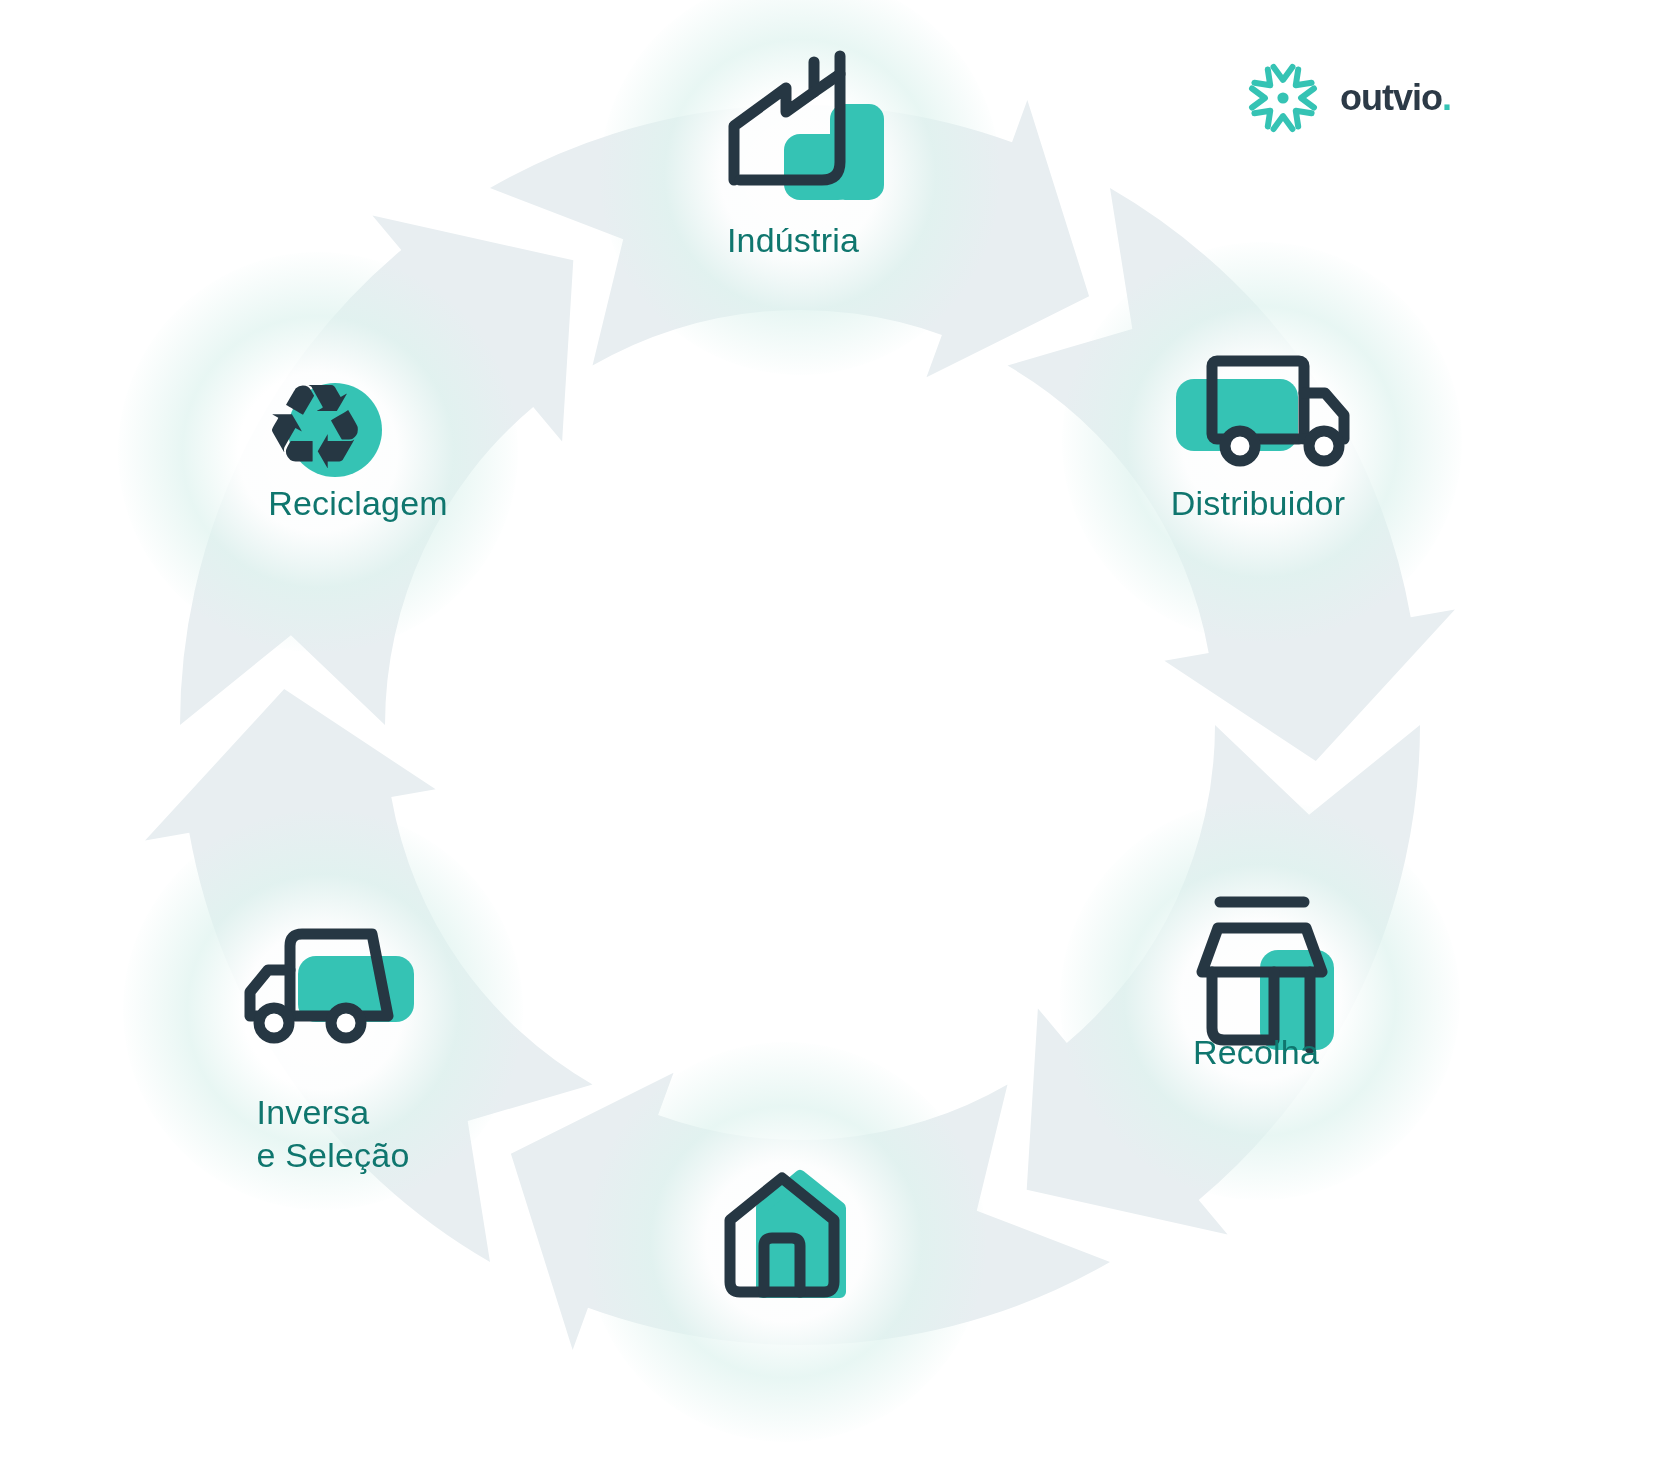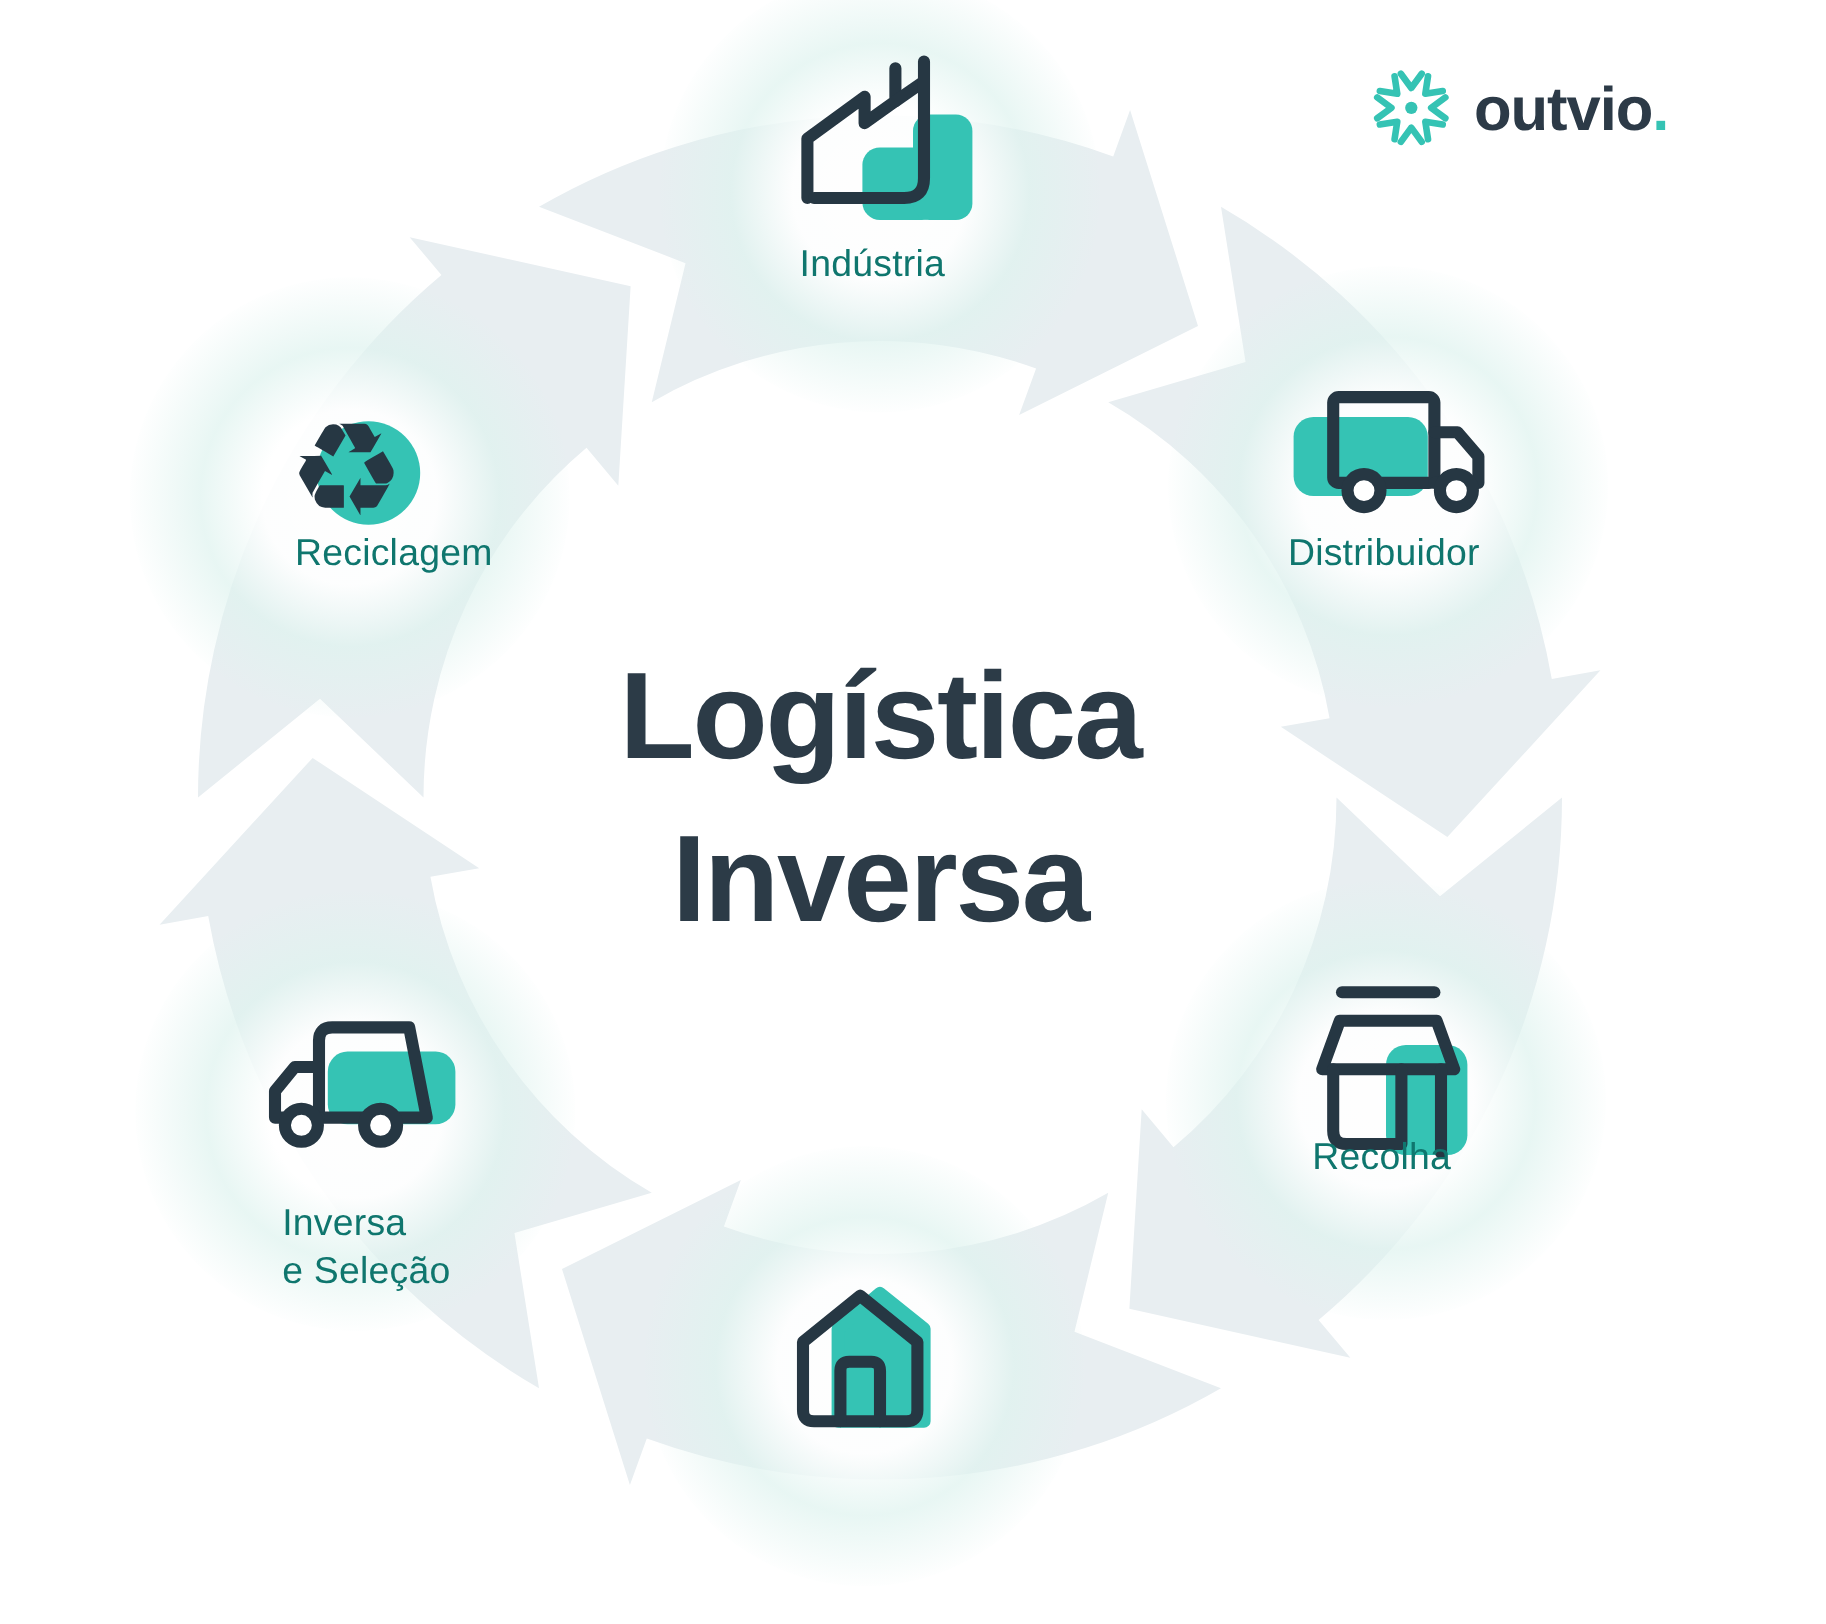--- a/index.html
+++ b/index.html
@@ -67,21 +67,21 @@
     letter-spacing:-2px;
     line-height:1.32;
     white-space:nowrap;
   }
   .logo{
     position:absolute;
     left:1240px;top:55px;
     display:flex;align-items:center;gap:14px;
   }
   .logo-text{
-    font-size:56px;
+    font-size:36px;
     font-weight:bold;
     color:#2c3a47;
     letter-spacing:-1px;
   }
   .logo-dot{color:#35c3b4;}
 </style>
 </head>
 <body>
 
 <div class="canvas">
@@ -157,24 +157,20 @@
     <text x="80" y="126" text-anchor="middle" font-size="118" fill="#263743" font-family="DejaVu Sans, sans-serif">♻</text>
   </svg>
 
   <div class="node-label l-industria">Indústria</div>
   <div class="node-label l-distribuidor">Distribuidor</div>
   <div class="node-label l-retalho">Recolha</div>
   <div class="node-label l-recolha">Inversa
 e Seleção</div>
   <div class="node-label l-reciclagem">Reciclagem</div>
 
-  <div class="center-title">
-    <div>Logística</div>
-    <div>Inversa</div>
-  </div>
 
   <div class="logo">
     <svg width="86" height="86" viewBox="0 0 100 100">
       <g transform="translate(50,50)" fill="none" stroke="#35c3b4" stroke-width="7" stroke-linecap="round" stroke-linejoin="round">
         <path d="M -11 -36 L 0 -21 L 11 -36"></path>
         <path transform="rotate(45)" d="M -11 -36 L 0 -21 L 11 -36"></path>
         <path transform="rotate(90)" d="M -11 -36 L 0 -21 L 11 -36"></path>
         <path transform="rotate(135)" d="M -11 -36 L 0 -21 L 11 -36"></path>
         <path transform="rotate(180)" d="M -11 -36 L 0 -21 L 11 -36"></path>
         <path transform="rotate(225)" d="M -11 -36 L 0 -21 L 11 -36"></path>

